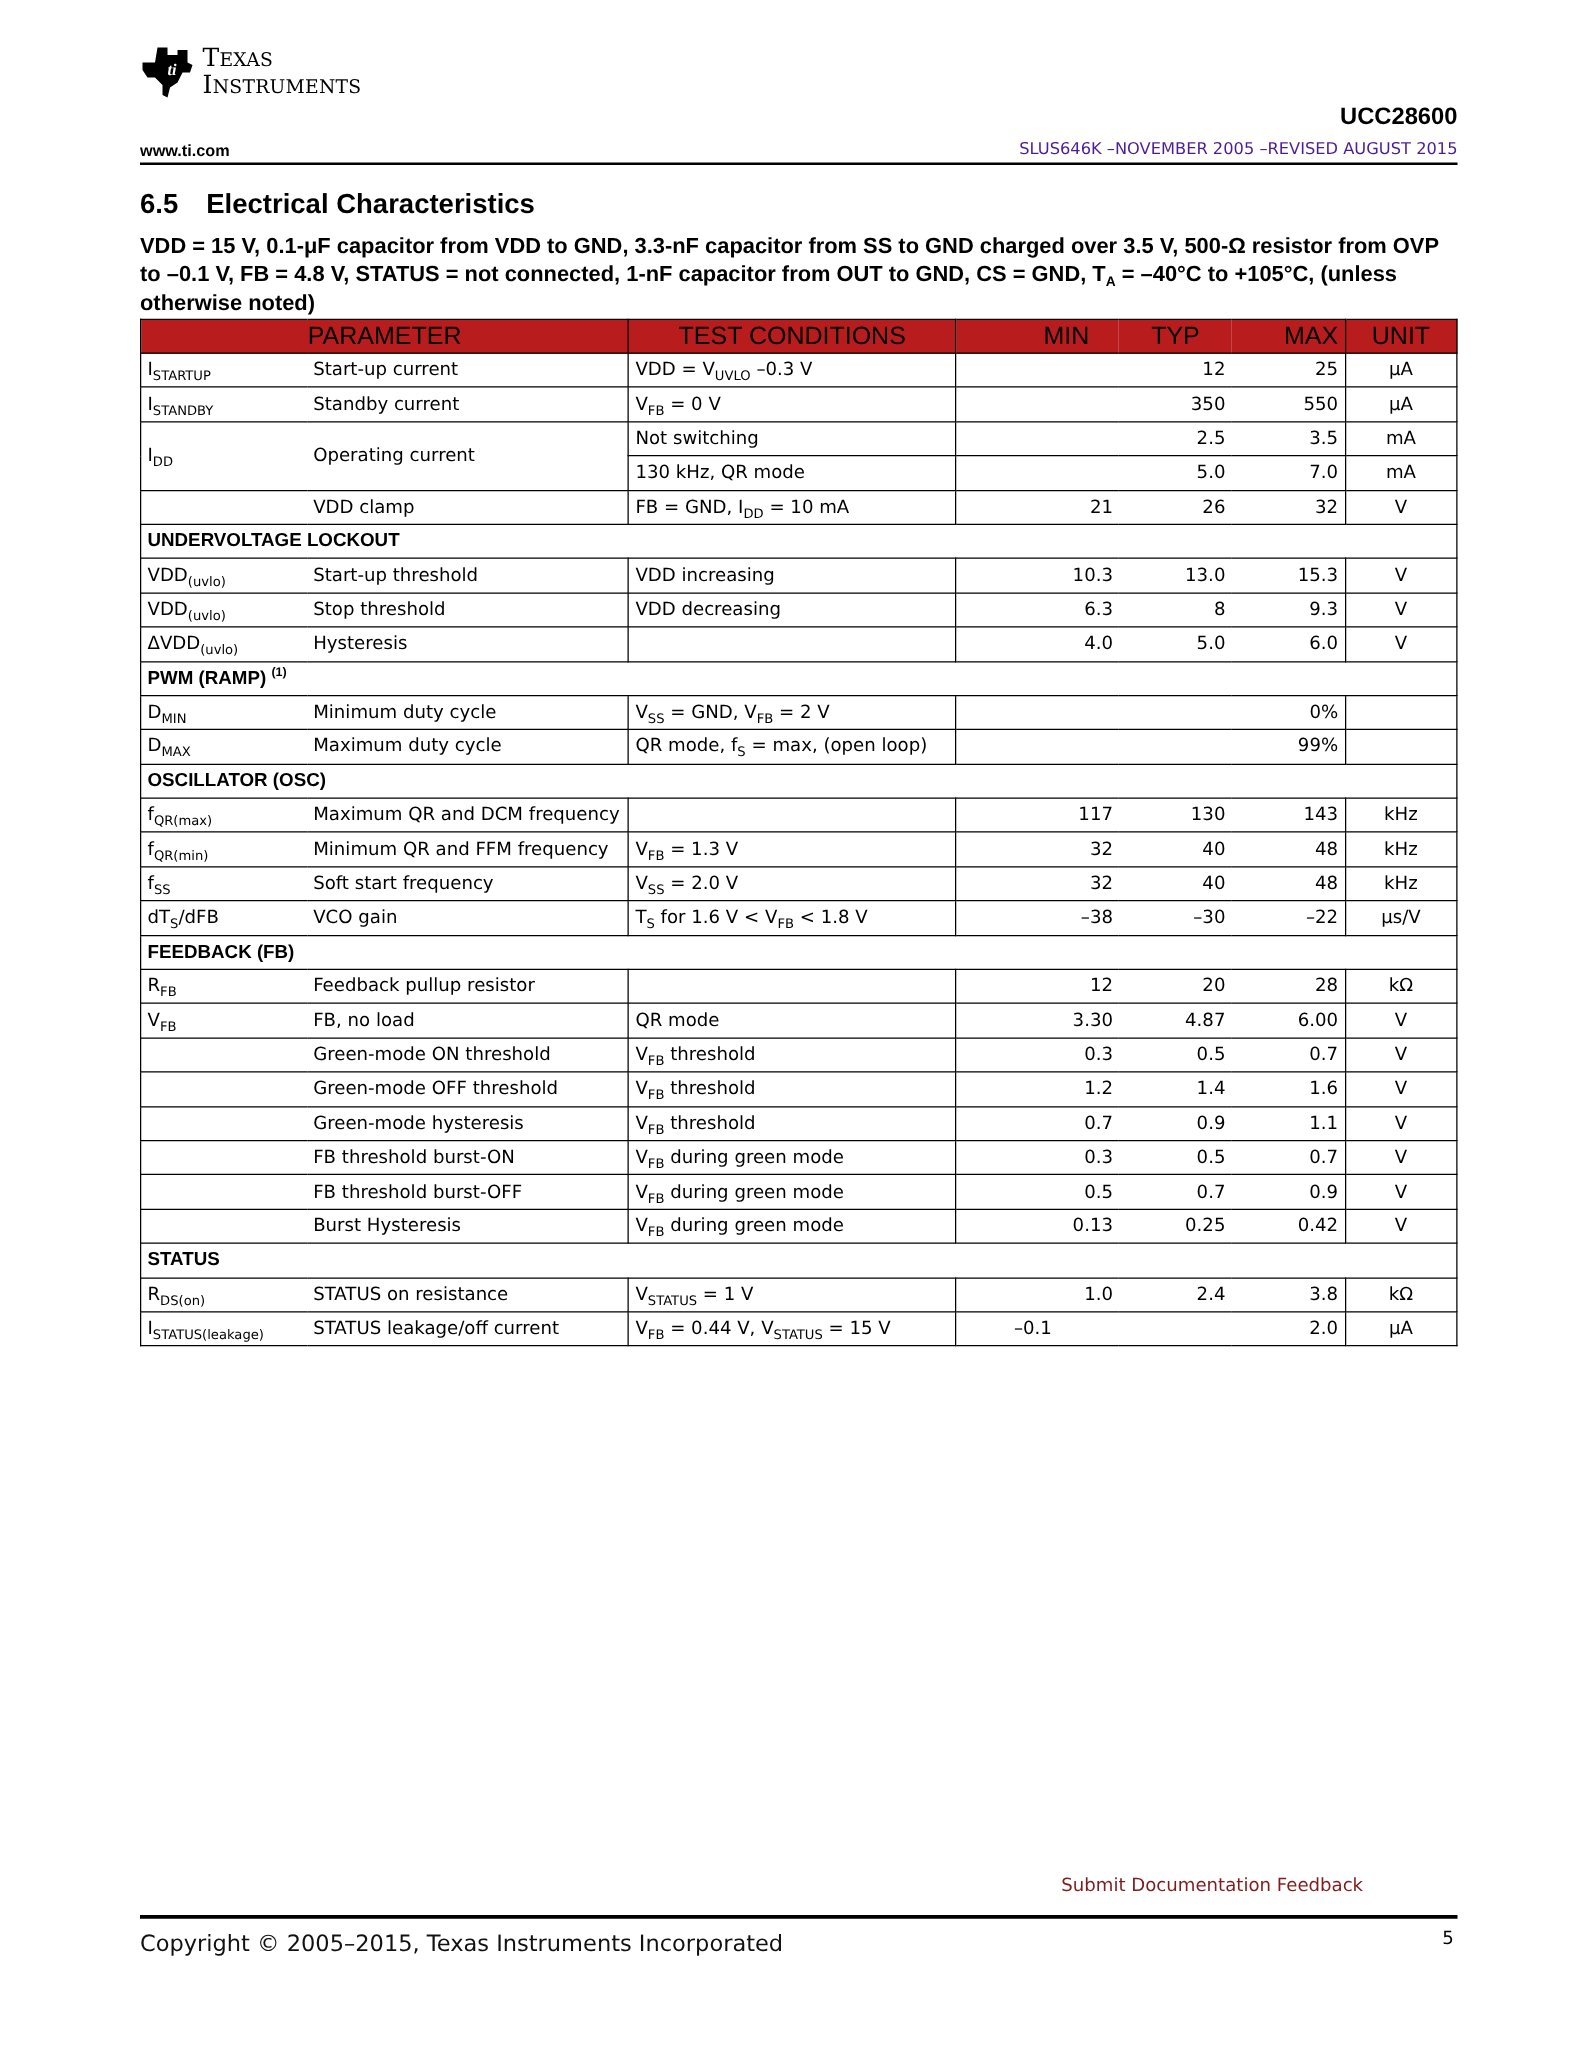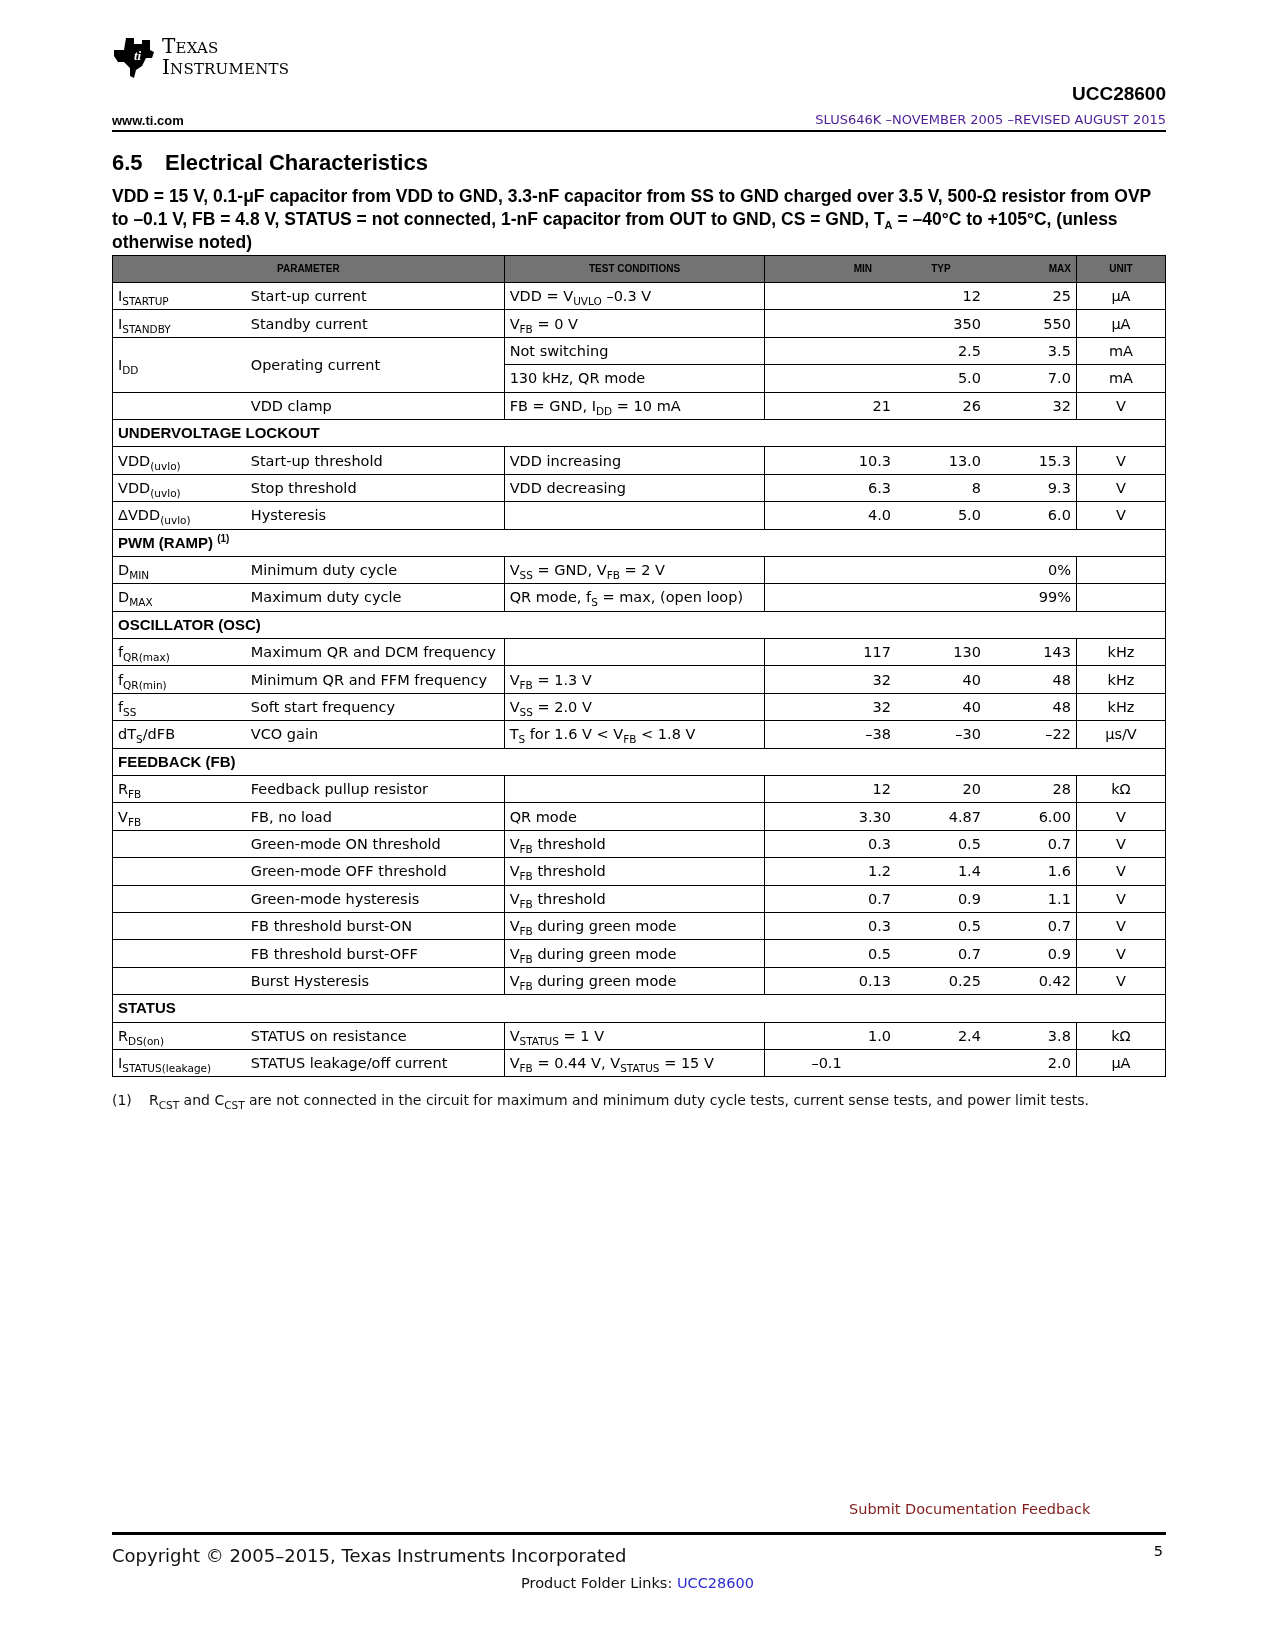--- a/index.html
+++ b/index.html
@@ -20,21 +20,21 @@
 
   
   .section-title { position: absolute; left: 112px; top: 150px; font-family: "Liberation Sans", sans-serif; font-weight: bold; font-size: 22px; }
   .section-title .num { display: inline-block; width: 53px; }
   .conditions { position: absolute; left: 112px; top: 185px; width: 1060px; font-family: "Liberation Sans", sans-serif; font-weight: bold; font-size: 17.5px; line-height: 23px; }
   .conditions sub { font-size: 11px; }
 
   
   table.ec { position: absolute; left: 112px; top: 255px; width: 1054px; border-collapse: collapse; font-family: "DejaVu Sans", sans-serif; font-size: 14.5px; }
   table.ec td, table.ec th { border: 1px solid #000; height: 26.4px; padding: 0 5px; vertical-align: middle; line-height: 16px; }
-  table.ec th { background: #737373; font-family: "Liberation Sans", sans-serif; font-weight: bold; font-size: 10px; text-align: center; height: 26px; }
+  table.ec th { background: #b91c1c; font-family: "Liberation Sans", sans-serif; font-weight: normal; font-size: 20px; text-align: center; height: 26px; }
   table.ec th.r { text-align: right; }
   td.sym { border-right: none !important; width: 124px; }
   td.par { border-left: none !important; width: 255px; }
   td.cond { width: 257px; }
   td.num { text-align: right; border-left: none !important; border-right: none !important; width: 82px; }
   td.num.first { border-left: 1px solid #000 !important; }
   td.num.last { border-right: 1px solid #000 !important; }
   td.unit { text-align: center; width: 80px; }
   td.center { text-align: right; }
   td.group { font-family: "Liberation Sans", sans-serif; font-weight: bold; font-size: 15px; margin-left: 16px; }
@@ -324,25 +324,19 @@
         <td class="par">STATUS leakage/off current</td>
         <td class="cond"><span>V</span><sub>FB</sub><span> = 0.44 V, V</span><sub>STATUS</sub><span> = 15 V</span></td>
         <td class="num first" style="text-align:left;padding-left:46px;">–0.1</td>
         <td class="num"></td>
         <td class="num last">2.0</td>
         <td class="unit">μA</td>
       </tr>
     </tbody>
   </table>
 
-  <div class="footnote">
-    <span class="fn-num">(1)</span><span>R</span><sub>CST</sub><span> and C</span><sub>CST</sub><span> are not connected in the circuit for maximum and minimum duty cycle tests, current sense tests, and power limit tests.</span>
-  </div>
 
   <div class="footer-rule"></div>
   <div class="copyright">Copyright © 2005–2015, Texas Instruments Incorporated</div>
   <a class="feedback">Submit Documentation Feedback</a>
   <div class="page-num">5</div>
-  <div class="folder-links">
-    <span>Product Folder Links: </span><a>UCC28600</a>
-  </div>
 
 </div>
 
 </body></html>

